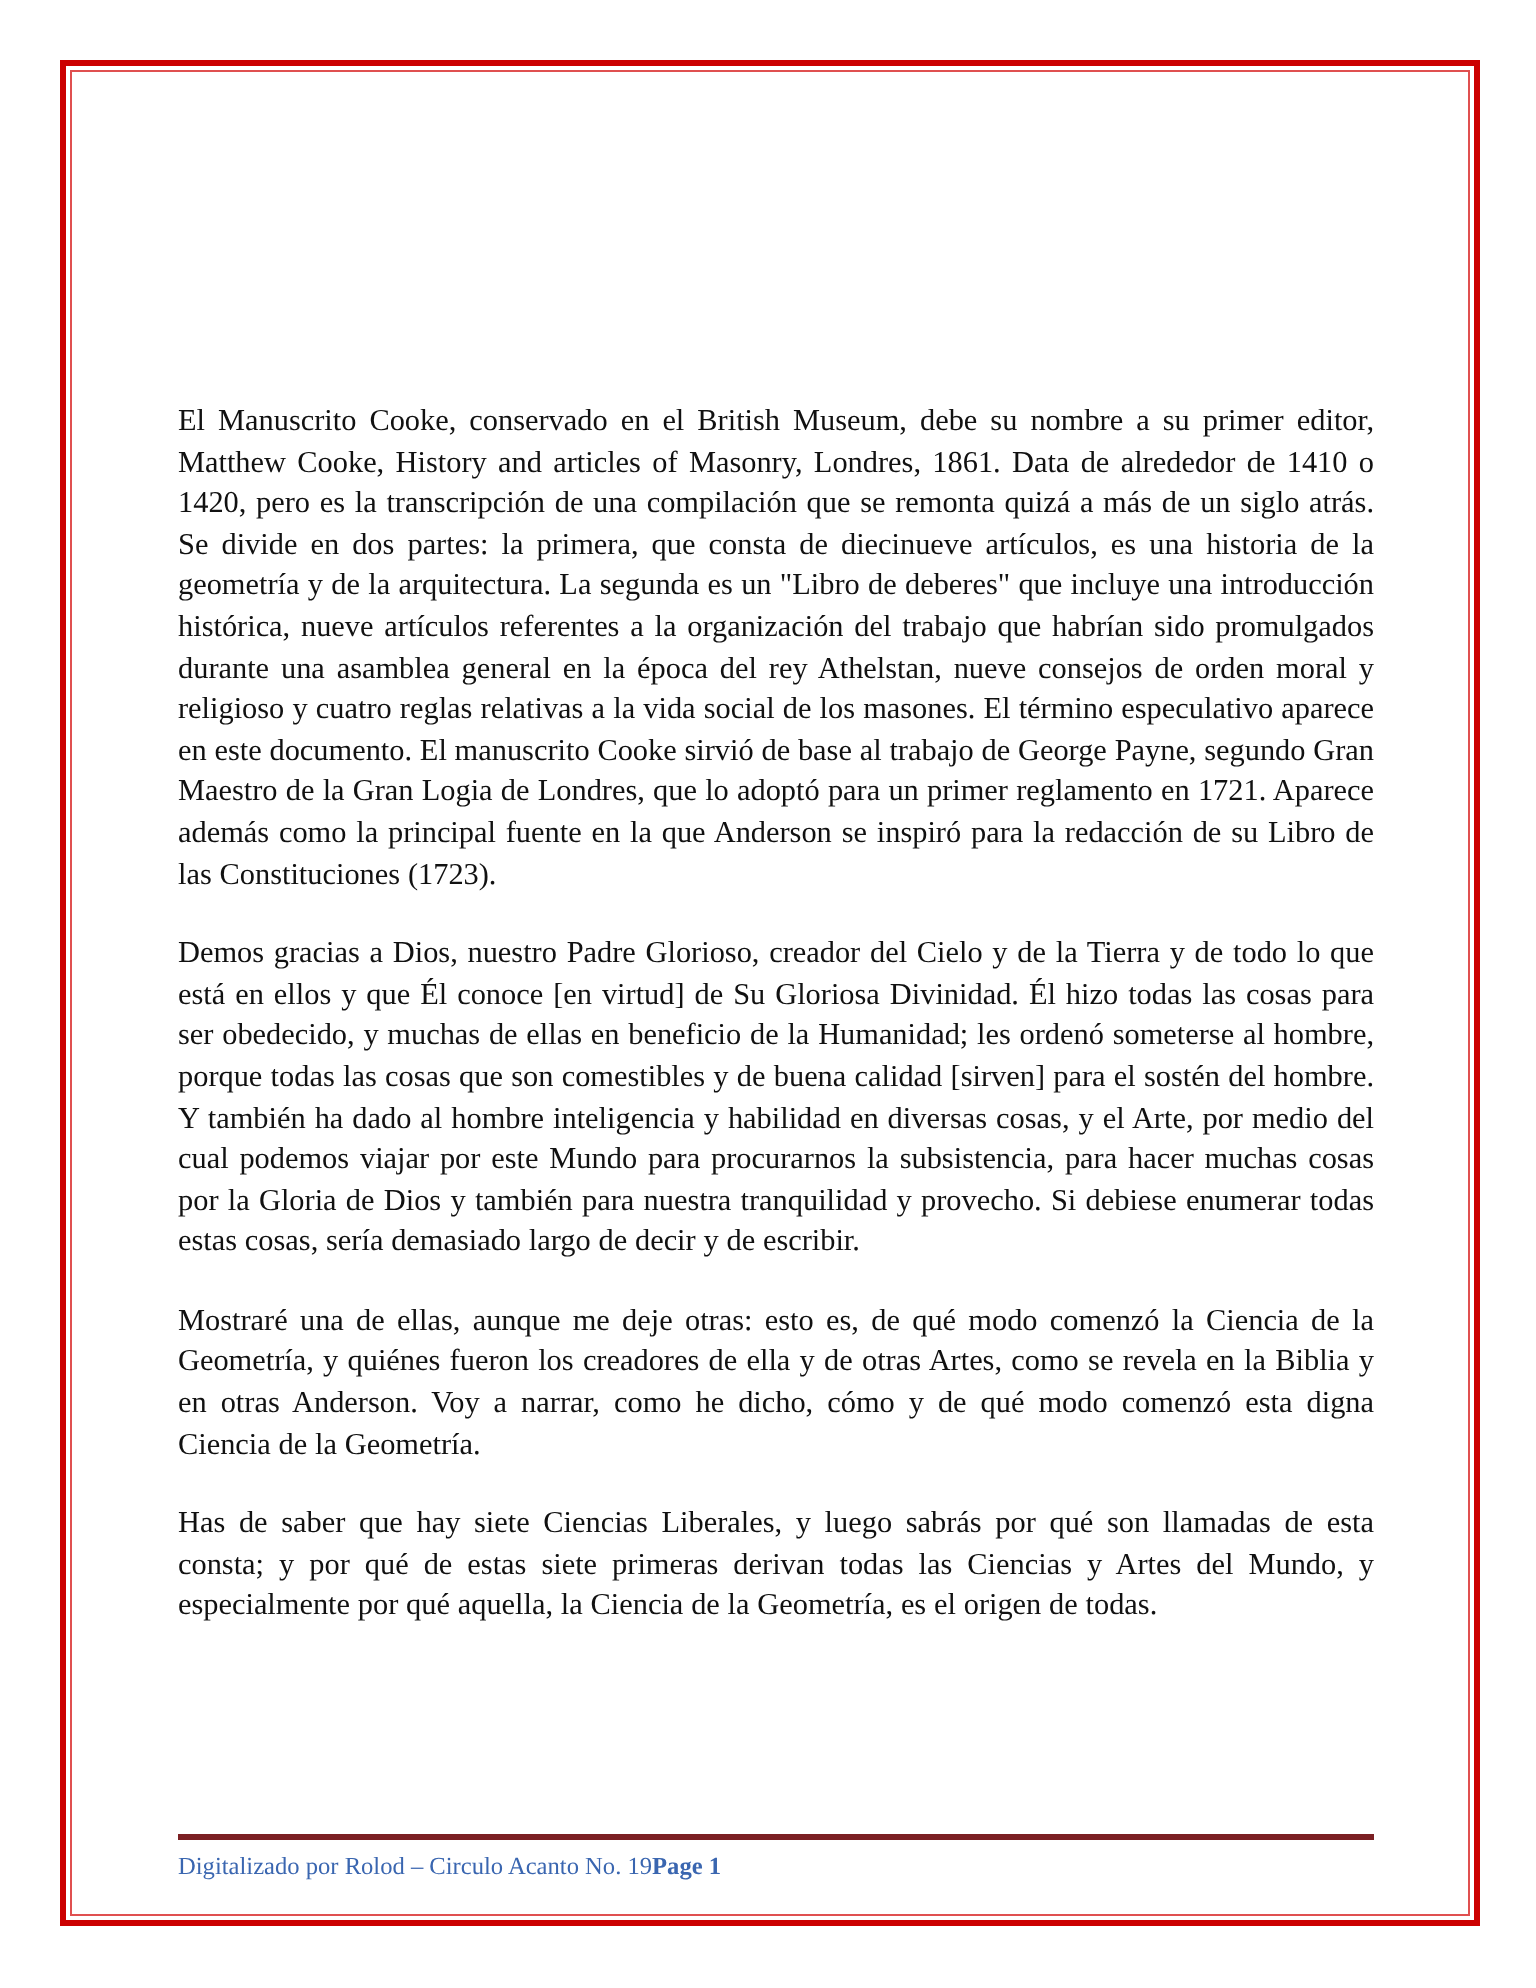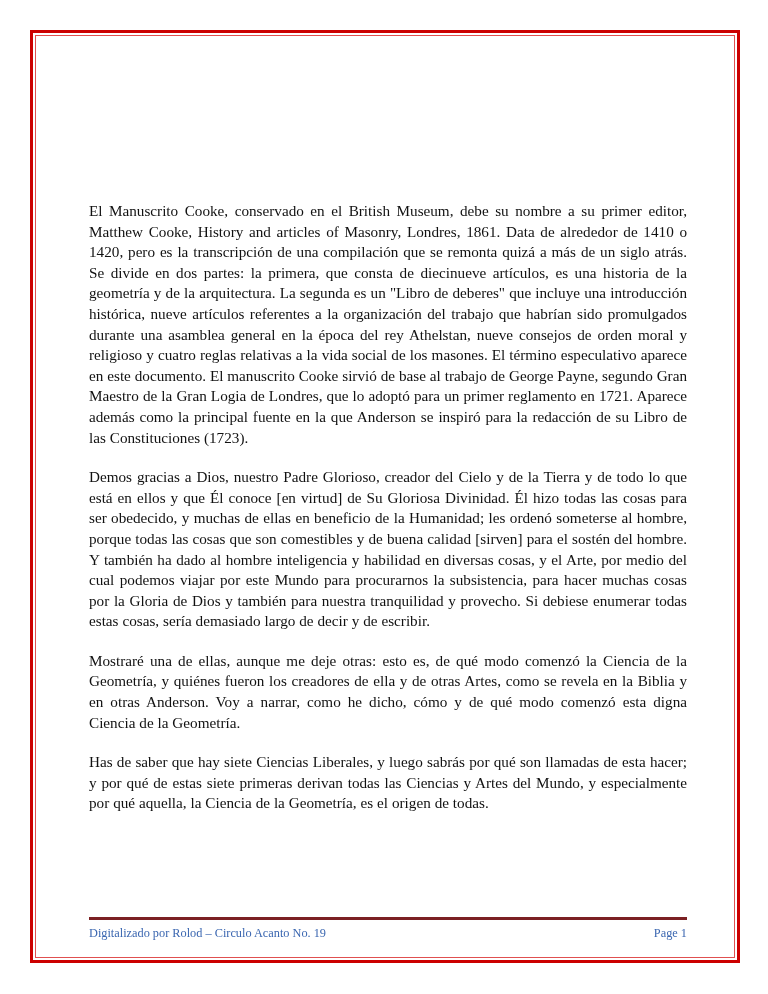--- a/index.html
+++ b/index.html
@@ -92,45 +92,45 @@
   }
   #footer-rule {
     width: 100%;
     height: 3px;
     background: #7B2023;
     margin: 0 0 6px 0;
   }
   #footer-row {
     display: flex;
     align-items: baseline;
-    justify-content: space-between;
     font-size: 12.3px;
     color: #3A66B0;
   }
   #footer-left {
     white-space: nowrap;
   }
   #footer-right {
     white-space: nowrap;
+    font-weight: bold;
   }
 </style>
 </head>
 <body>
 
 <div id="page-frame">
   <div id="page-frame-inner"></div>
 
   <div id="doc-content">
 
 
     <div id="paragraphs">
       <p class="doc-para">El Manuscrito Cooke, conservado en el British Museum, debe su nombre a su primer editor, Matthew Cooke, History and articles of Masonry, Londres, 1861. Data de alrededor de 1410 o 1420, pero es la transcripción de una compilación que se remonta quizá a más de un siglo atrás. Se divide en dos partes: la primera, que consta de diecinueve artículos, es una historia de la geometría y de la arquitectura. La segunda es un "Libro de deberes" que incluye una introducción histórica, nueve artículos referentes a la organización del trabajo que habrían sido promulgados durante una asamblea general en la época del rey Athelstan, nueve consejos de orden moral y religioso y cuatro reglas relativas a la vida social de los masones. El término especulativo aparece en este documento. El manuscrito Cooke sirvió de base al trabajo de George Payne, segundo Gran Maestro de la Gran Logia de Londres, que lo adoptó para un primer reglamento en 1721. Aparece además como la principal fuente en la que Anderson se inspiró para la redacción de su Libro de las Constituciones (1723).</p>
       <p class="doc-para">Demos gracias a Dios, nuestro Padre Glorioso, creador del Cielo y de la Tierra y de todo lo que está en ellos y que Él conoce [en virtud] de Su Gloriosa Divinidad. Él hizo todas las cosas para ser obedecido, y muchas de ellas en beneficio de la Humanidad; les ordenó someterse al hombre, porque todas las cosas que son comestibles y de buena calidad [sirven] para el sostén del hombre. Y también ha dado al hombre inteligencia y habilidad en diversas cosas, y el Arte, por medio del cual podemos viajar por este Mundo para procurarnos la subsistencia, para hacer muchas cosas por la Gloria de Dios y también para nuestra tranquilidad y provecho. Si debiese enumerar todas estas cosas, sería demasiado largo de decir y de escribir.</p>
       <p class="doc-para">Mostraré una de ellas, aunque me deje otras: esto es, de qué modo comenzó la Ciencia de la Geometría, y quiénes fueron los creadores de ella y de otras Artes, como se revela en la Biblia y en otras Anderson. Voy a narrar, como he dicho, cómo y de qué modo comenzó esta digna Ciencia de la Geometría.</p>
-      <p class="doc-para">Has de saber que hay siete Ciencias Liberales, y luego sabrás por qué son llamadas de esta hacer; y por qué de estas siete primeras derivan todas las Ciencias y Artes del Mundo, y especialmente por qué aquella, la Ciencia de la Geometría, es el origen de todas.</p>
+      <p class="doc-para">Has de saber que hay siete Ciencias Liberales, y luego sabrás por qué son llamadas de esta consta; y por qué de estas siete primeras derivan todas las Ciencias y Artes del Mundo, y especialmente por qué aquella, la Ciencia de la Geometría, es el origen de todas.</p>
     </div>
   </div>
 
   <div id="doc-footer">
     <div id="footer-rule"></div>
     <div id="footer-row">
       <span id="footer-left">Digitalizado por Rolod – Circulo Acanto No. 19</span>
       <span id="footer-right">Page 1</span>
     </div>
   </div>

